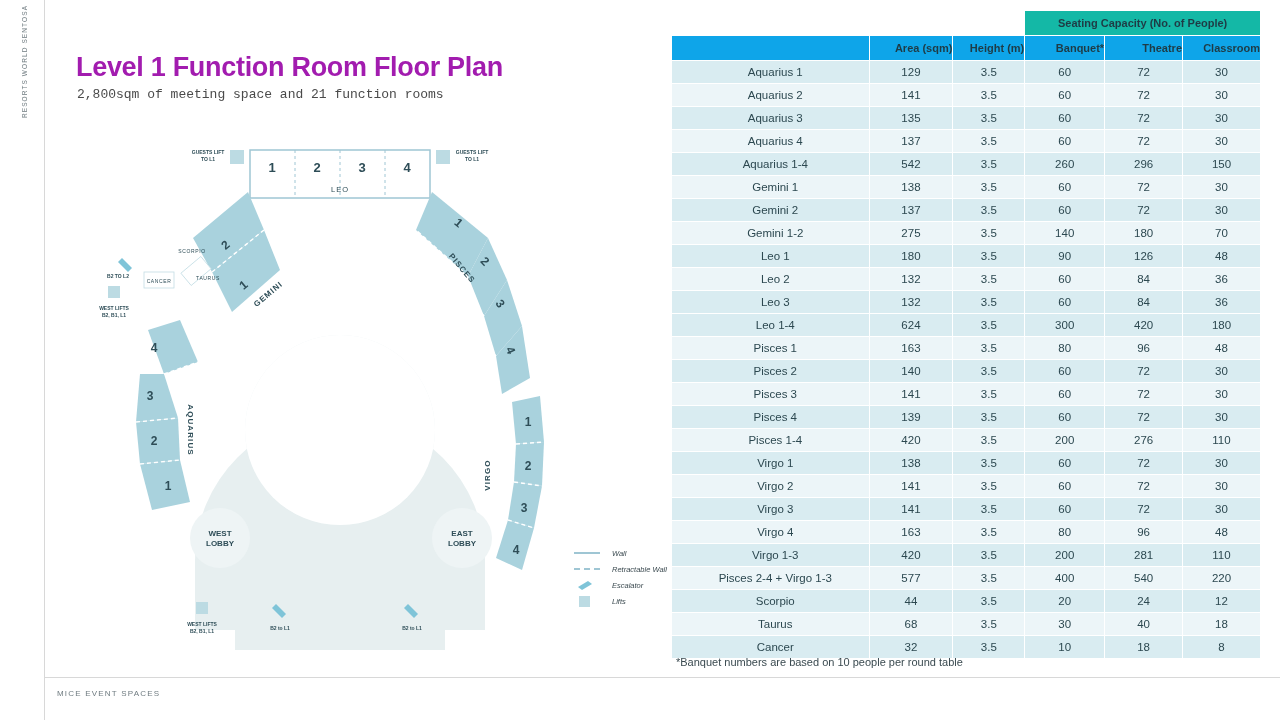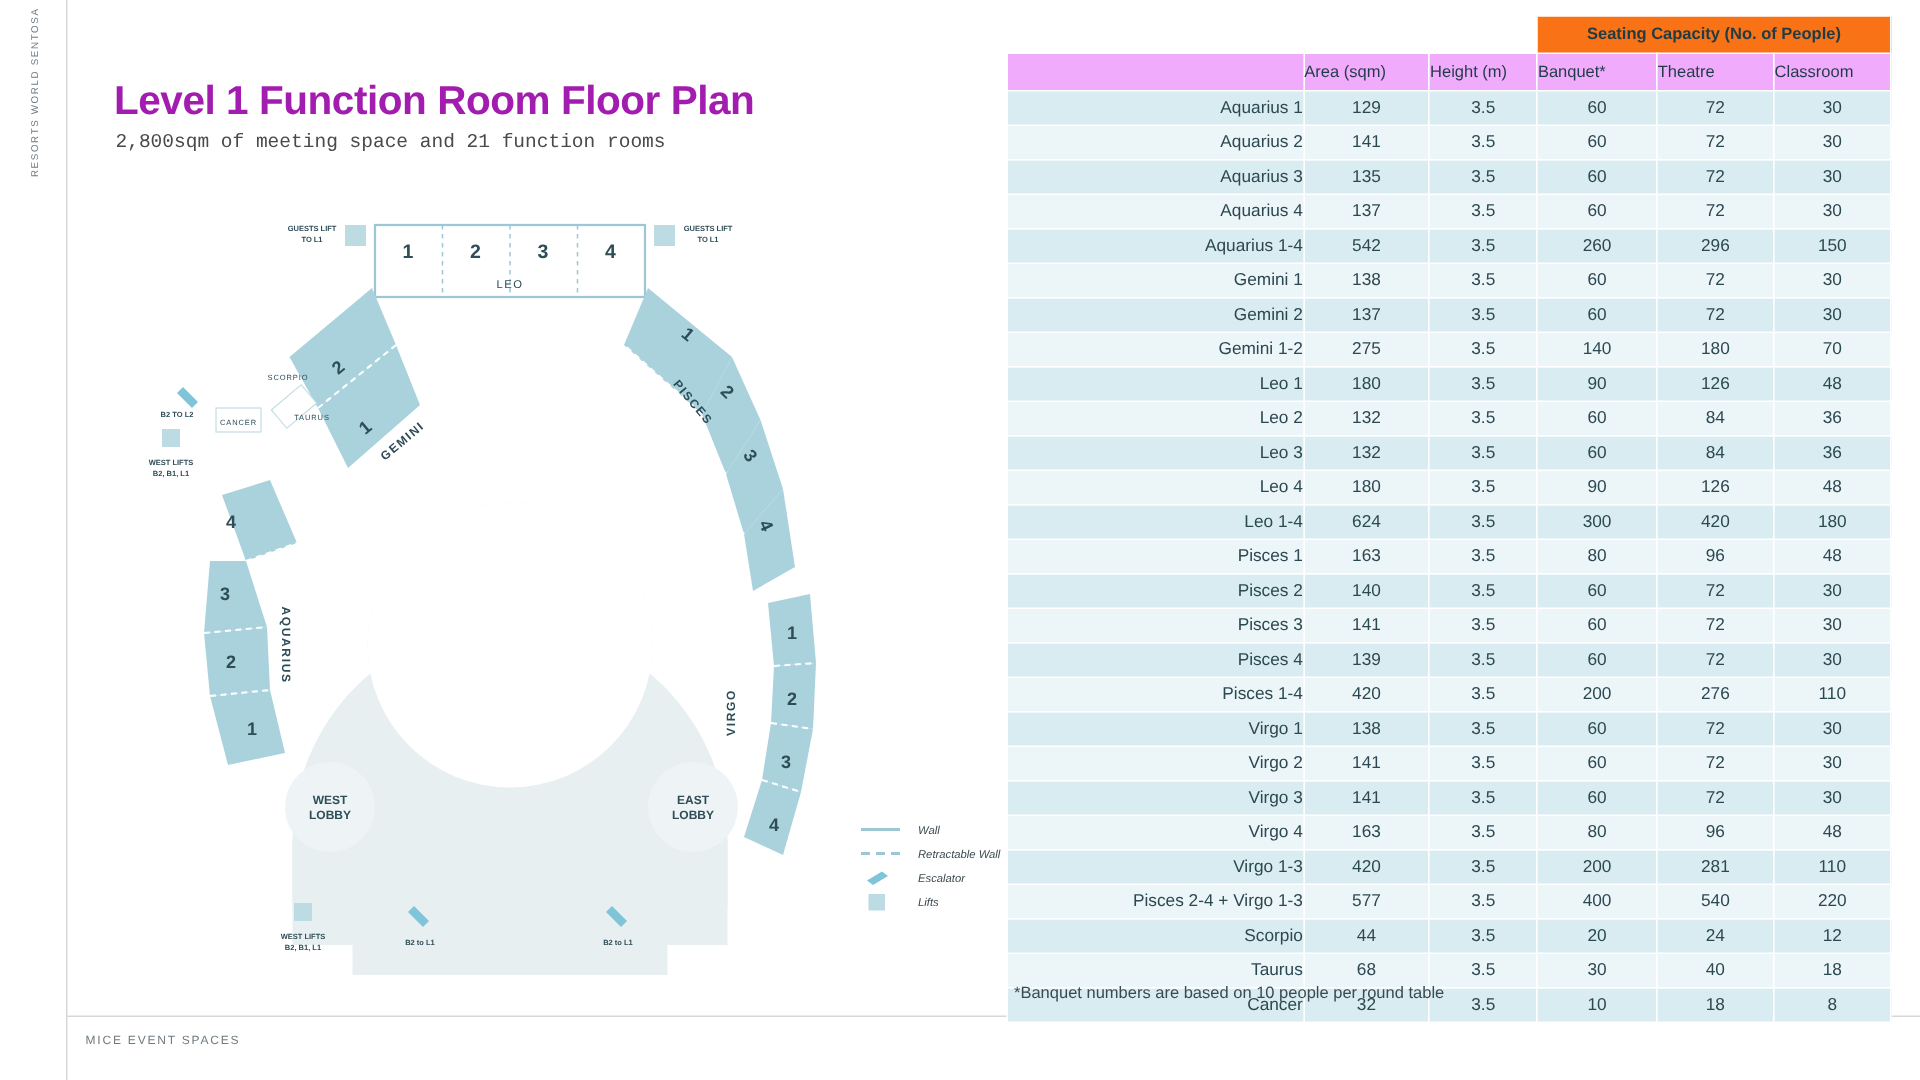--- a/index.html
+++ b/index.html
@@ -51,32 +51,32 @@
   .legend-key{width:34px;height:16px;position:relative;}
   .legend-label{margin-left:6px;font-size:7.5px;color:#3b4a50;white-space:nowrap;}
   .lk-wall{position:absolute;left:2px;top:7px;width:26px;height:2px;background:#9fc6d4;}
   .lk-retract{position:absolute;left:2px;top:7px;width:26px;height:0;border-top:2px dashed #9fc6d4;}
 
   
   .table-wrap{position:absolute;left:671px;top:10px;width:590px;}
   table{border-collapse:collapse;width:590px;font-size:11px;}
   th,td{padding:0;}
   .hdr-top th{
-    background:#f97316;color:#1f3b45;font-weight:bold;font-size:11px;
+    background:#14b8a6;color:#1f3b45;font-weight:bold;font-size:11px;
     height:24px;text-align:center;border:1px solid #ffffff;
   }
   .hdr-top .blank{background:#ffffff;border:none;}
   .hdr2 th{
-    background:#f0abfc;color:#1f3b45;font-weight:normal;font-size:11px;
-    height:24px;text-align:left;border:1px solid #ffffff;
+    background:#0ea5e9;color:#1f3b45;font-weight:bold;font-size:11px;
+    height:24px;text-align:right;border:1px solid #ffffff;
   }
   tbody td{
     height:22px;border:1px solid #ffffff;text-align:center;color:#2c4850;font-size:11.5px;
   }
-  tbody td.name{text-align:right;padding-left:10px;}
+  tbody td.name{text-align:center;padding-left:10px;}
   tbody tr.odd td{background:#d9ecf1;}
   tbody tr.even td{background:#ecf5f8;}
   .note{
     position:absolute;left:676px;top:656px;font-size:11px;color:#3a4a50;
   }
   .col-name{width:198px;}
   .col-area{width:84px;}
   .col-height{width:72px;}
   .col-banq{width:80px;}
   .col-theatre{width:78px;}
@@ -366,28 +366,20 @@
             <td>36</td>
           </tr>
           <tr class="odd">
             <td class="name">Leo 3</td>
             <td>132</td>
             <td>3.5</td>
             <td>60</td>
             <td>84</td>
             <td>36</td>
           </tr>
-          <tr class="even">
-            <td class="name">Leo 4</td>
-            <td>180</td>
-            <td>3.5</td>
-            <td>90</td>
-            <td>126</td>
-            <td>48</td>
-          </tr>
           <tr class="odd">
             <td class="name">Leo 1-4</td>
             <td>624</td>
             <td>3.5</td>
             <td>300</td>
             <td>420</td>
             <td>180</td>
           </tr>
           <tr class="even">
             <td class="name">Pisces 1</td>

